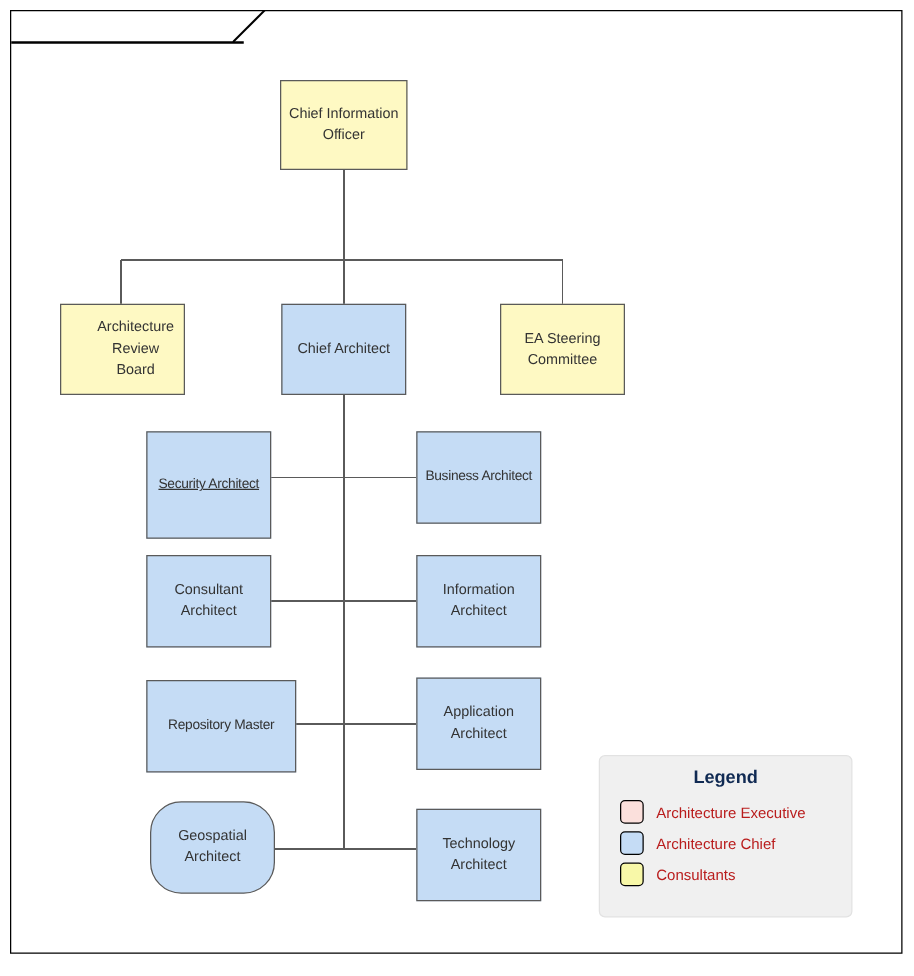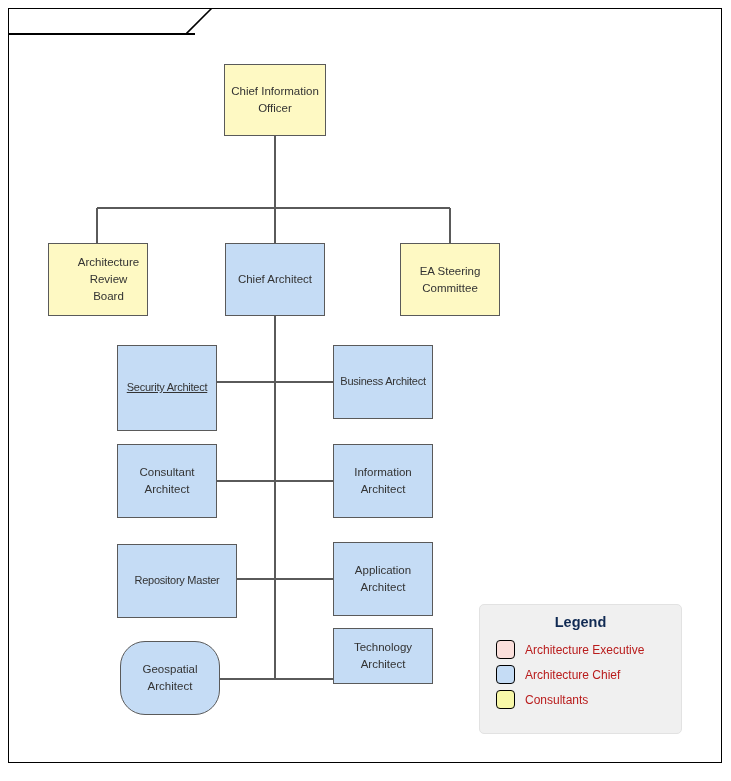--- a/index.html
+++ b/index.html
@@ -207,21 +207,21 @@
   </div>
 
   <div class="node team" style="left:333px; top:542px; width:100px; height:74px;">
     <span class="node-label">Application<br>Architect</span>
   </div>
 
   <div class="node team" style="left:120px; top:641px; width:100px; height:74px;border-radius:25px;">
     <span class="node-label">Geospatial<br>Architect</span>
   </div>
 
-  <div class="node team" style="left:333px; top:628px; width:100px; height:56px;justify-content:center;">
+  <div class="node team" style="left:333px; top:647px; width:100px; height:74px;justify-content:center;">
     <span class="node-label">Technology<br>Architect</span>
   </div>
 
   <div id="legend">
     <div id="legend-title">Legend</div>
 
     <div class="legend-row">
       <span class="legend-swatch" style="background-color: rgb(251, 224, 220);"></span>
       <span class="legend-label">Architecture Executive</span>
     </div>

